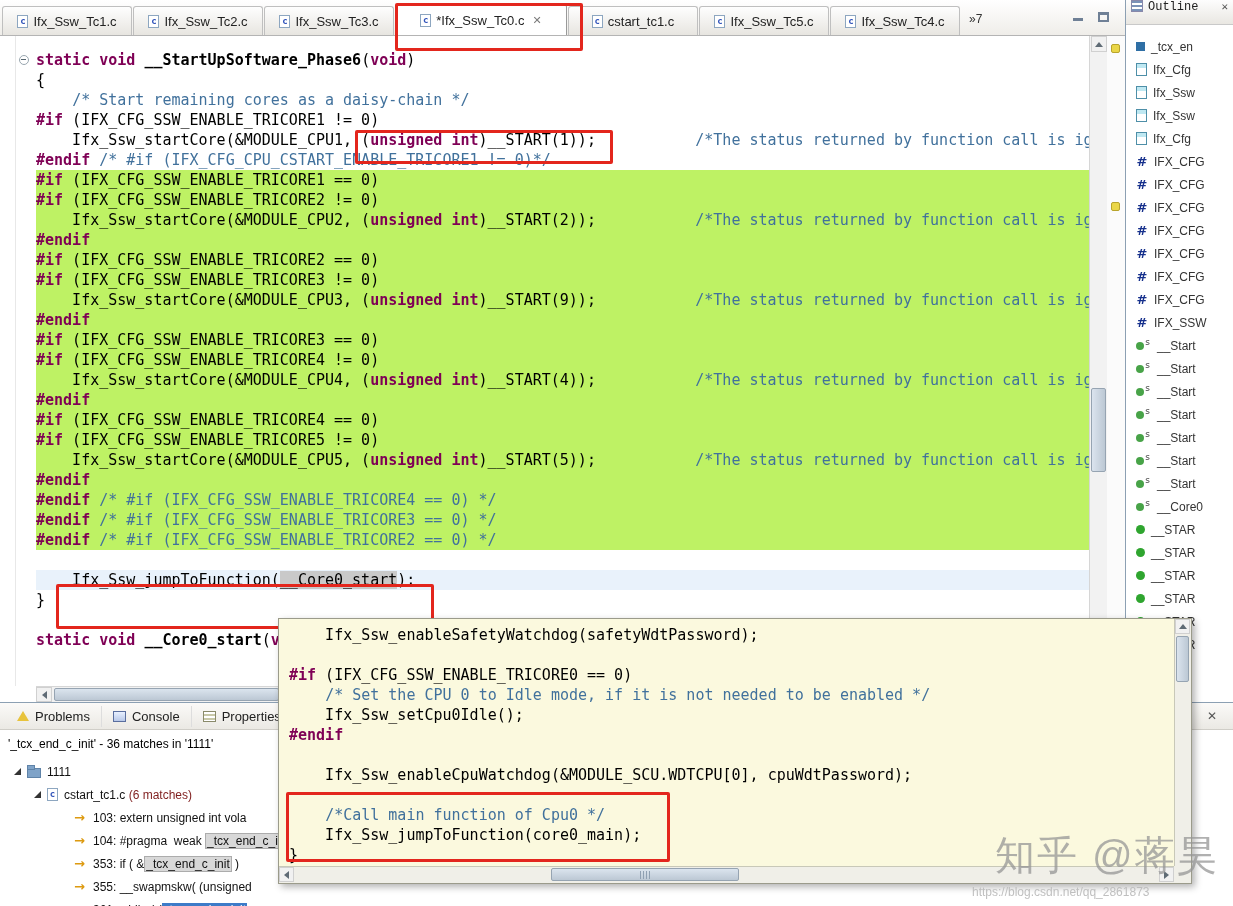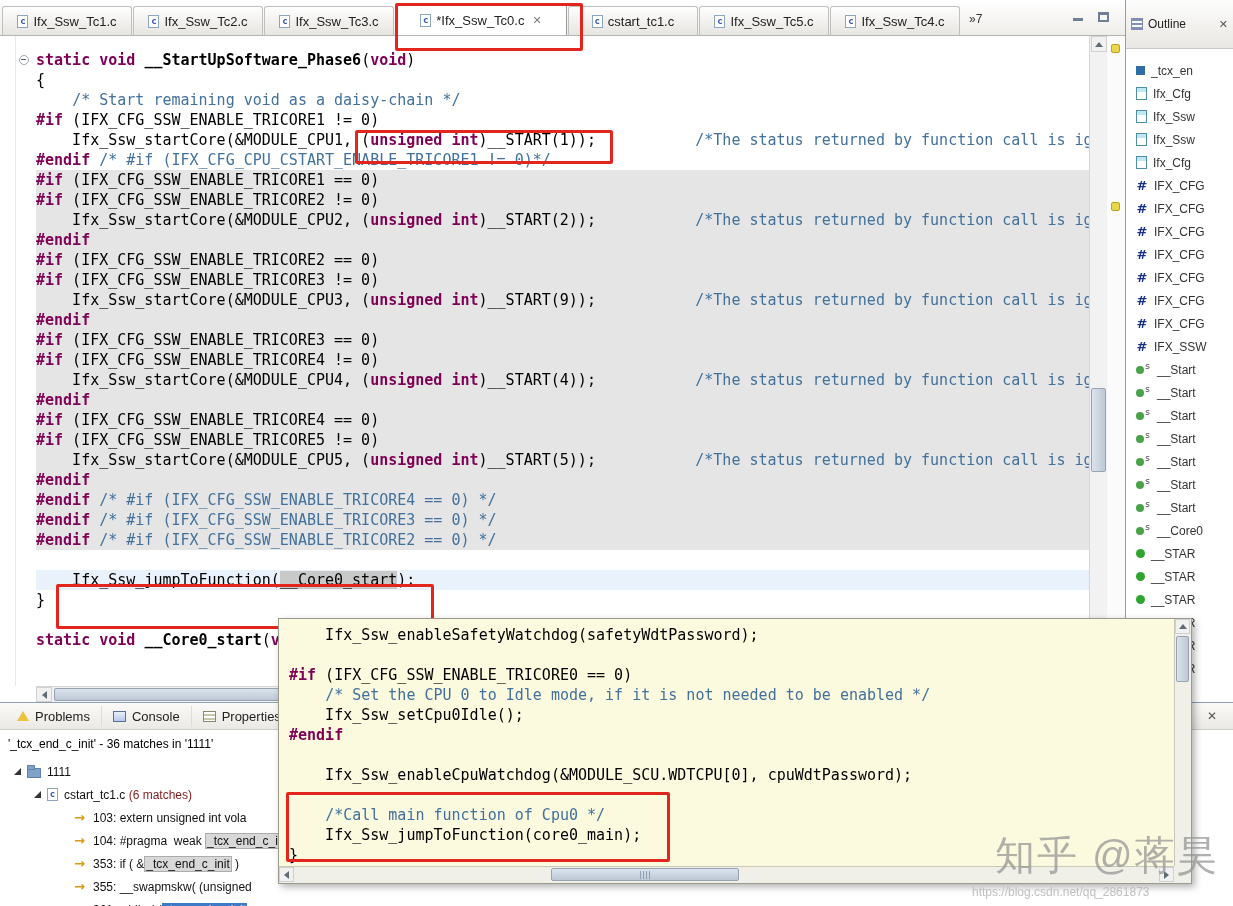--- a/index.html
+++ b/index.html
@@ -26,21 +26,21 @@
 
   
   .editor{position:absolute;left:0;top:36px;width:1125px;height:666px;background:#fff;}
   .ruler{position:absolute;left:0;top:0;width:15px;height:650px;background:#fff;border-right:1px solid #e8e8e8;}
   .foldcol{position:absolute;left:16px;top:0;width:20px;height:650px;background:#fff;}
   .fold-minus{position:absolute;left:3px;top:19px;width:10px;height:10px;border:1px solid #9aa7b0;border-radius:50%;background:#fff;box-sizing:border-box;}
   .fold-minus::after{content:"";position:absolute;left:1px;top:3px;width:5px;height:1px;background:#55656f;}
   .codearea{position:absolute;left:36px;top:0;width:1144px;height:650px;overflow:hidden;
             font:15px/20px "DejaVu Sans Mono",monospace;padding-top:14px;box-sizing:border-box;}
   .cline{height:20px;white-space:pre;}
-  .cline.g{background:#e5e5e5;}
+  .cline.g{background:#bef264;}
   .cline.cur{background:#e9f2fb;}
   .sg-n{color:#000;}
   .sg-k{color:#7f0055;font-weight:bold;}
   .sg-c{color:#41719c;}
   .sg-b{color:#000;font-weight:bold;}
   .sg-sel{background:#c9c9c9;}
 
   .vscroll{position:absolute;left:1089px;top:0;width:18px;height:650px;background:#f2f2f2;border-left:1px solid #d6d6d6;box-sizing:border-box;}
   .annocol{position:absolute;left:1107px;top:0;width:18px;height:650px;background:#fbfbfb;}
   .anno{position:absolute;left:4px;width:9px;height:9px;background:#ead648;border:1px solid #b8a42c;border-radius:2px;box-sizing:border-box;}
@@ -51,21 +51,21 @@
   .tri-up{border-left:4px solid transparent;border-right:4px solid transparent;border-bottom:5px solid #5f6b75;}
   .tri-down{border-left:4px solid transparent;border-right:4px solid transparent;border-top:5px solid #5f6b75;}
   .tri-left{border-top:4px solid transparent;border-bottom:4px solid transparent;border-right:5px solid #5f6b75;}
   .tri-right{border-top:4px solid transparent;border-bottom:4px solid transparent;border-left:5px solid #5f6b75;}
   .vthumb{position:absolute;left:1px;top:352px;width:15px;height:84px;background:linear-gradient(90deg,#dbe4ee,#bcc8d4);border:1px solid #96a4b2;border-radius:2px;box-sizing:border-box;}
   .hthumb{position:absolute;left:18px;top:1px;width:225px;height:13px;background:linear-gradient(#dbe4ee,#bcc8d4);border:1px solid #96a4b2;border-radius:2px;box-sizing:border-box;}
 
   
   .outline{position:absolute;left:1125px;top:0;width:108px;height:702px;background:#fff;border-left:1px solid #8ca0b3;box-sizing:border-box;}
   .outline-header{height:24px;background:linear-gradient(#fdfdfd,#e9e7e2);border-bottom:1px solid #c9c9c9;
-                  display:flex;align-items:center;gap:5px;padding:12px 5px;font-size:12px;color:#222;}
+                  display:flex;align-items:flex-start;gap:5px;padding:0 5px;font-size:12px;color:#222;font-family:Liberation Mono, monospace;}
   .outline-close{margin-left:auto;color:#555;font-size:11px;}
   .outline-list{padding-top:10px;}
   .outline-item{height:23px;display:flex;align-items:center;gap:6px;padding-left:10px;font-size:12px;color:#333;white-space:nowrap;overflow:hidden;}
 
   
   .oi{flex:none;display:inline-block;}
   .oi-cfile{width:11px;height:13px;border:1px solid #8da6c0;background:#fff;font:bold 9px/11px "DejaVu Sans Mono",monospace;
             color:#3355bb;text-align:center;box-sizing:border-box;}
   .oi-include{width:11px;height:13px;border:1px solid #4e8fa8;background:linear-gradient(#bfe8f2 0 4px,#fff 4px);box-sizing:border-box;}
   .oi-define{width:12px;font:bold 13px/14px "DejaVu Sans",sans-serif;color:#16308c;text-align:center;}
@@ -172,21 +172,21 @@
   </div>
 
   <div class="editor">
     <div class="ruler"></div>
     <div class="foldcol">
       <span class="fold-minus"></span>
     </div>
     <div class="codearea" id="code-lines">
         <div class="cline"><span class="sg-k">static</span><span class="sg-n"> </span><span class="sg-k">void</span><span class="sg-n"> </span><span class="sg-b">__StartUpSoftware_Phase6</span><span class="sg-n">(</span><span class="sg-k">void</span><span class="sg-n">)</span></div>
         <div class="cline"><span class="sg-n">{</span></div>
-        <div class="cline"><span class="sg-n">    </span><span class="sg-c">/* Start remaining void as a daisy-chain */</span></div>
+        <div class="cline"><span class="sg-n">    </span><span class="sg-c">/* Start remaining cores as a daisy-chain */</span></div>
         <div class="cline"><span class="sg-k">#if</span><span class="sg-n"> (IFX_CFG_SSW_ENABLE_TRICORE1 != 0)</span></div>
         <div class="cline"><span class="sg-n">    Ifx_Ssw_startCore(&amp;MODULE_CPU1, (</span><span class="sg-k">unsigned</span><span class="sg-n"> </span><span class="sg-k">int</span><span class="sg-n">)__START(1));           </span><span class="sg-c">/*The status returned by function call is ig</span></div>
         <div class="cline"><span class="sg-k">#endif</span><span class="sg-n"> </span><span class="sg-c">/* #if (IFX_CFG_CPU_CSTART_ENABLE_TRICORE1 != 0)*/</span></div>
         <div class="cline g"><span class="sg-k">#if</span><span class="sg-n"> (IFX_CFG_SSW_ENABLE_TRICORE1 == 0)</span></div>
         <div class="cline g"><span class="sg-k">#if</span><span class="sg-n"> (IFX_CFG_SSW_ENABLE_TRICORE2 != 0)</span></div>
         <div class="cline g"><span class="sg-n">    Ifx_Ssw_startCore(&amp;MODULE_CPU2, (</span><span class="sg-k">unsigned</span><span class="sg-n"> </span><span class="sg-k">int</span><span class="sg-n">)__START(2));           </span><span class="sg-c">/*The status returned by function call is ig</span></div>
         <div class="cline g"><span class="sg-k">#endif</span></div>
         <div class="cline g"><span class="sg-k">#if</span><span class="sg-n"> (IFX_CFG_SSW_ENABLE_TRICORE2 == 0)</span></div>
         <div class="cline g"><span class="sg-k">#if</span><span class="sg-n"> (IFX_CFG_SSW_ENABLE_TRICORE3 != 0)</span></div>
         <div class="cline g"><span class="sg-n">    Ifx_Ssw_startCore(&amp;MODULE_CPU3, (</span><span class="sg-k">unsigned</span><span class="sg-n"> </span><span class="sg-k">int</span><span class="sg-n">)__START(9));           </span><span class="sg-c">/*The status returned by function call is ig</span></div>

